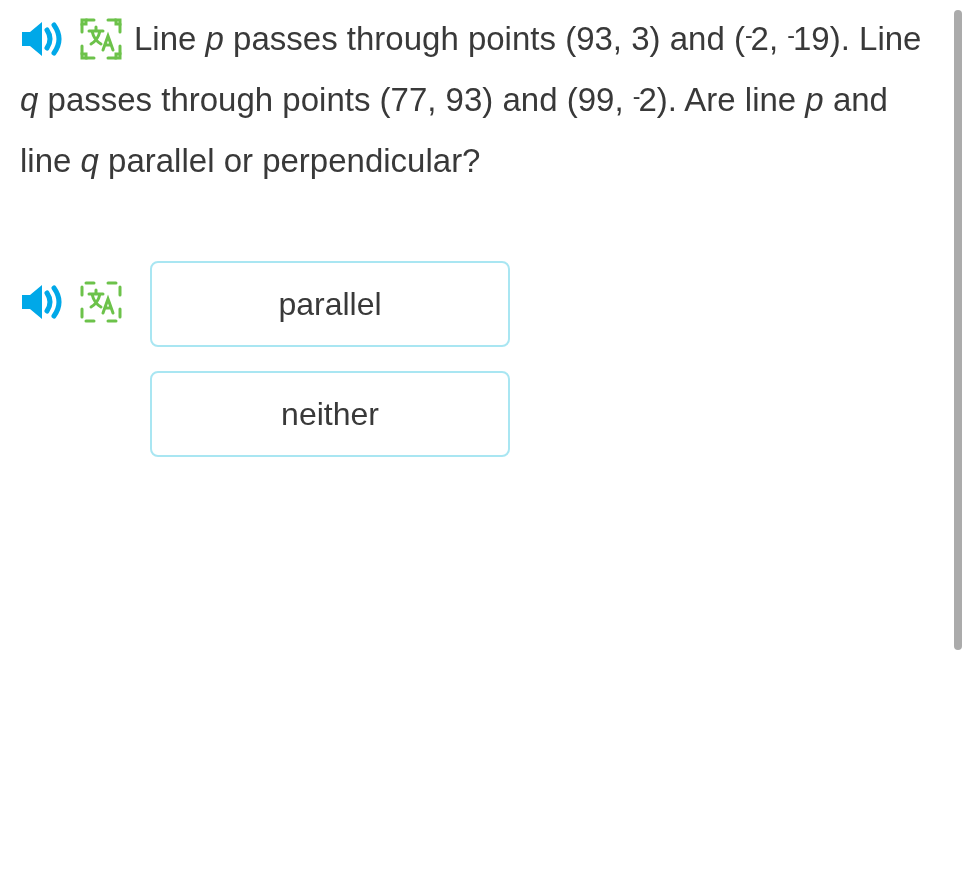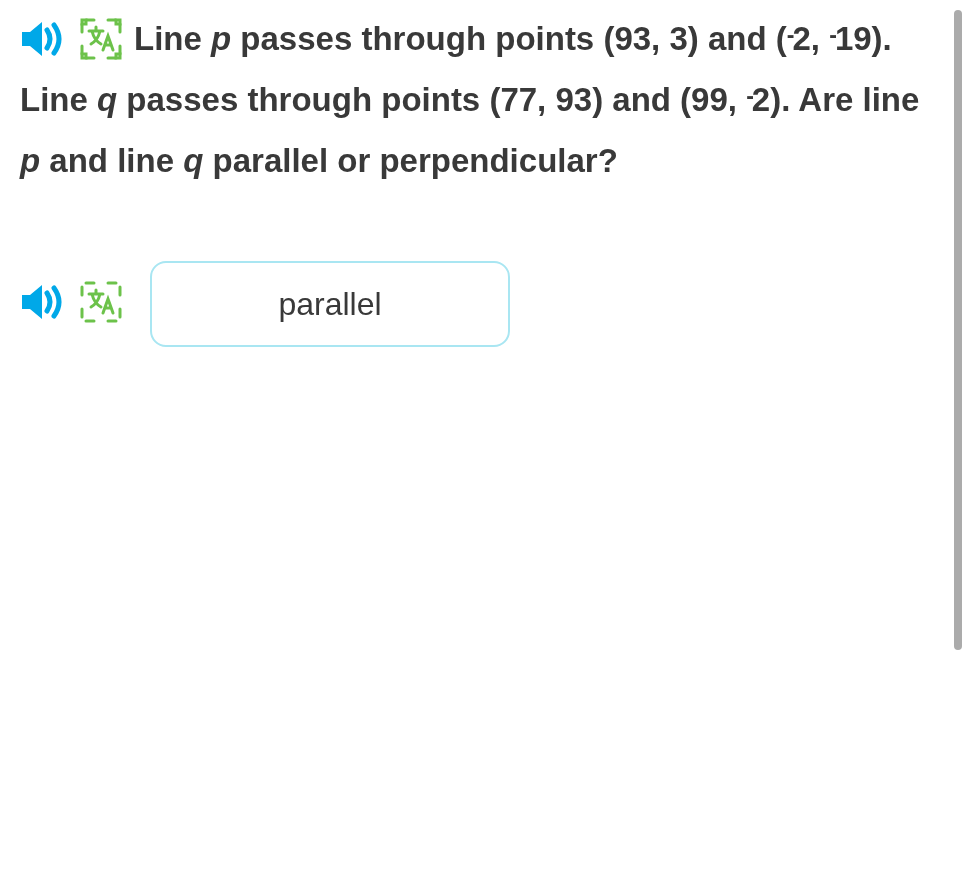--- a/index.html
+++ b/index.html
@@ -17,21 +17,20 @@
       top: 10px;
       width: 8px;
       height: 640px;
       background: #ababab;
       border-radius: 4px;
     }
     .question-row {
       display: block;
       margin-bottom: 60px;
       padding-right: 20px;
-      font-weight: bold;
     }
     .icons-inline {
       display: inline-flex;
       align-items: center;
       gap: 14px;
       vertical-align: middle;
       margin-right: 12px;
     }
     .audio-icon {
       width: 46px;
@@ -71,21 +70,21 @@
     }
     .choices {
       display: flex;
       flex-direction: column;
       gap: 24px;
     }
     .choice {
       width: 360px;
       height: 86px;
       border: 2px solid #a9e6f2;
-      border-radius: 16px;
+      border-radius: 8px;
       background: #fff;
       display: flex;
       align-items: center;
       justify-content: center;
       font-size: 32px;
       color: #393939;
       cursor: pointer;
     }
   </style>
 </head>
@@ -127,14 +126,17 @@
         <path d="M6 2 L14 2 M2 6 L2 14 M36 2 L28 2 M40 6 L40 14 M6 40 L14 40 M2 36 L2 28 M36 40 L28 40 M40 36 L40 28"></path>
         <path d="M9 13 L23 13 M16 9 L16 13 M12 13 Q14 22 21 26 M20 13 Q18 22 11 26"></path>
         <path d="M23 32 L28 18 L33 32 M25 27 L31 27"></path>
       </svg>
     </span>
   </div>
   <div class="choices">
     <div class="choice">
       <span>parallel</span>
     </div>
+    <div class="choice">
+      <span>neither</span>
+    </div>
   </div>
 </div>
 
 </body></html>

